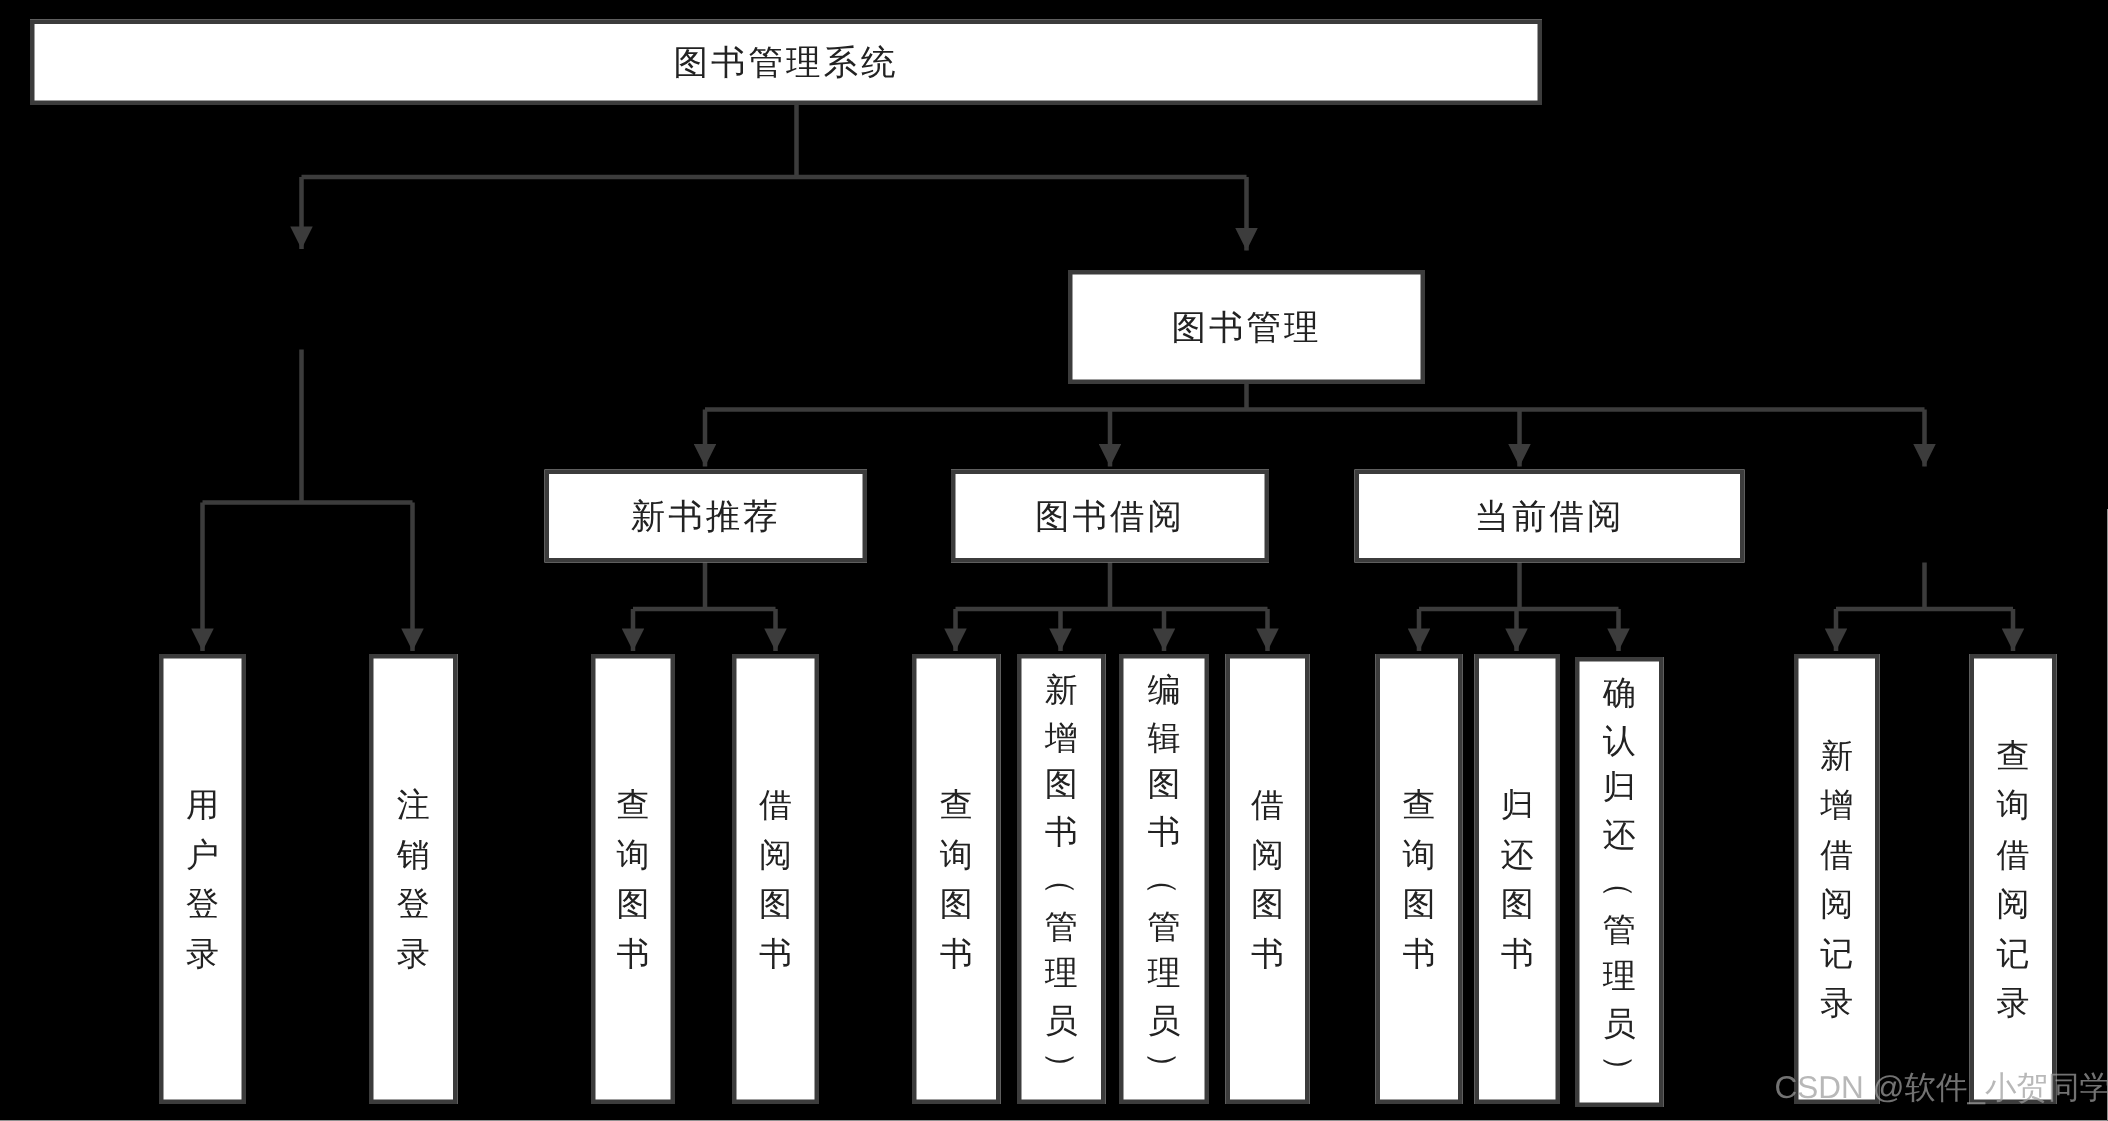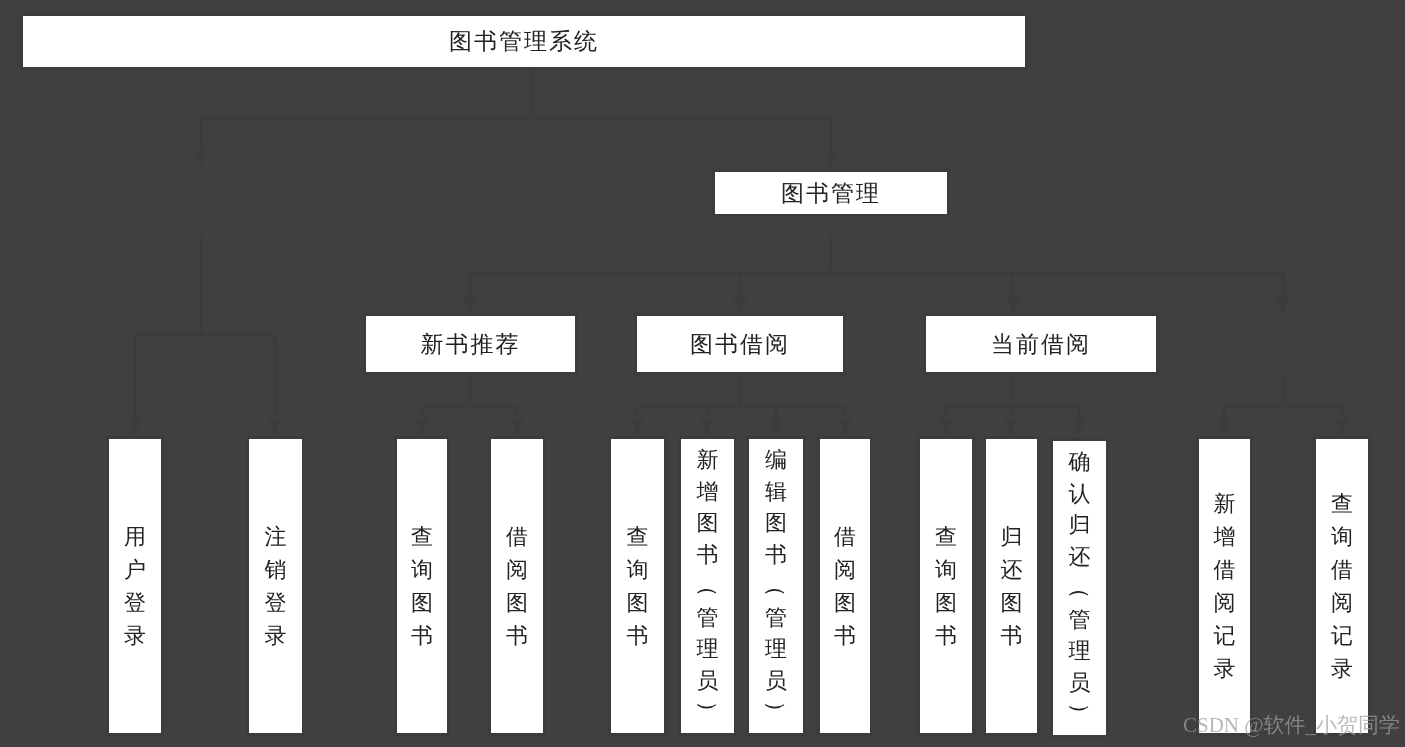--- a/index.html
+++ b/index.html
@@ -1,18 +1,18 @@
 <!DOCTYPE html>
 <html><head>
 <meta charset="utf-8">
 <style>
   html,body{margin:0;padding:0;background:#ffffff;}
   #canvas{
-    position:relative;width:1405px;height:747px;background:#404040;overflow:hidden;
-    font-family:Liberation Serif, serif;color:#222222;
+    position:relative;width:1405px;height:747px;background:#000000;overflow:hidden;
+    font-family:Liberation Sans, sans-serif;color:#222222;
   }
   svg.wires{position:absolute;left:0;top:0;z-index:1;}
   .node{
     position:absolute;box-sizing:border-box;border:3px solid #3c3c3c;background:#ffffff;
     display:flex;align-items:center;justify-content:center;z-index:2;
   }
   .hlabel{font-size:23px;letter-spacing:2px;white-space:nowrap;}
   .leaf{flex-direction:column;}
   .vchar{display:block;font-size:22px;line-height:33px;text-align:center;}
   .tight .vchar{line-height:31.5px;}
@@ -65,25 +65,25 @@
       <path d="M1079,406 V434" marker-end="url(#arr)"></path>
 
       <path d="M1283,375 V406 M1224,406 H1342"></path>
       <path d="M1224,406 V434" marker-end="url(#arr)"></path>
       <path d="M1342,406 V434" marker-end="url(#arr)"></path>
     </g>
   </svg>
 
   <div class="node hlabel" style="left:20px;top:13px;width:1008px;height:57px;">图书管理系统</div>
 
-  <div class="node hlabel" style="left:712px;top:169px;width:238px;height:48px;">图书管理</div>
+  <div class="node hlabel" style="left:712px;top:180px;width:238px;height:76px;">图书管理</div>
 
   <div class="node hlabel" style="left:634px;top:313px;width:212px;height:62px;">图书借阅</div>
   <div class="node hlabel" style="left:363px;top:313px;width:215px;height:62px;">新书推荐</div>
-  <div class="node hlabel" style="left:923px;top:313px;width:236px;height:62px;">当前借阅</div>
+  <div class="node hlabel" style="left:903px;top:313px;width:260px;height:62px;">当前借阅</div>
 
   <div class="node leaf" style="left:106px;top:436px;width:58px;height:300px;">
       <span class="vchar">用</span>
       <span class="vchar">户</span>
       <span class="vchar">登</span>
       <span class="vchar">录</span>
     </div>
   <div class="node leaf" style="left:246px;top:436px;width:59px;height:300px;">
       <span class="vchar">注</span>
       <span class="vchar">销</span>

